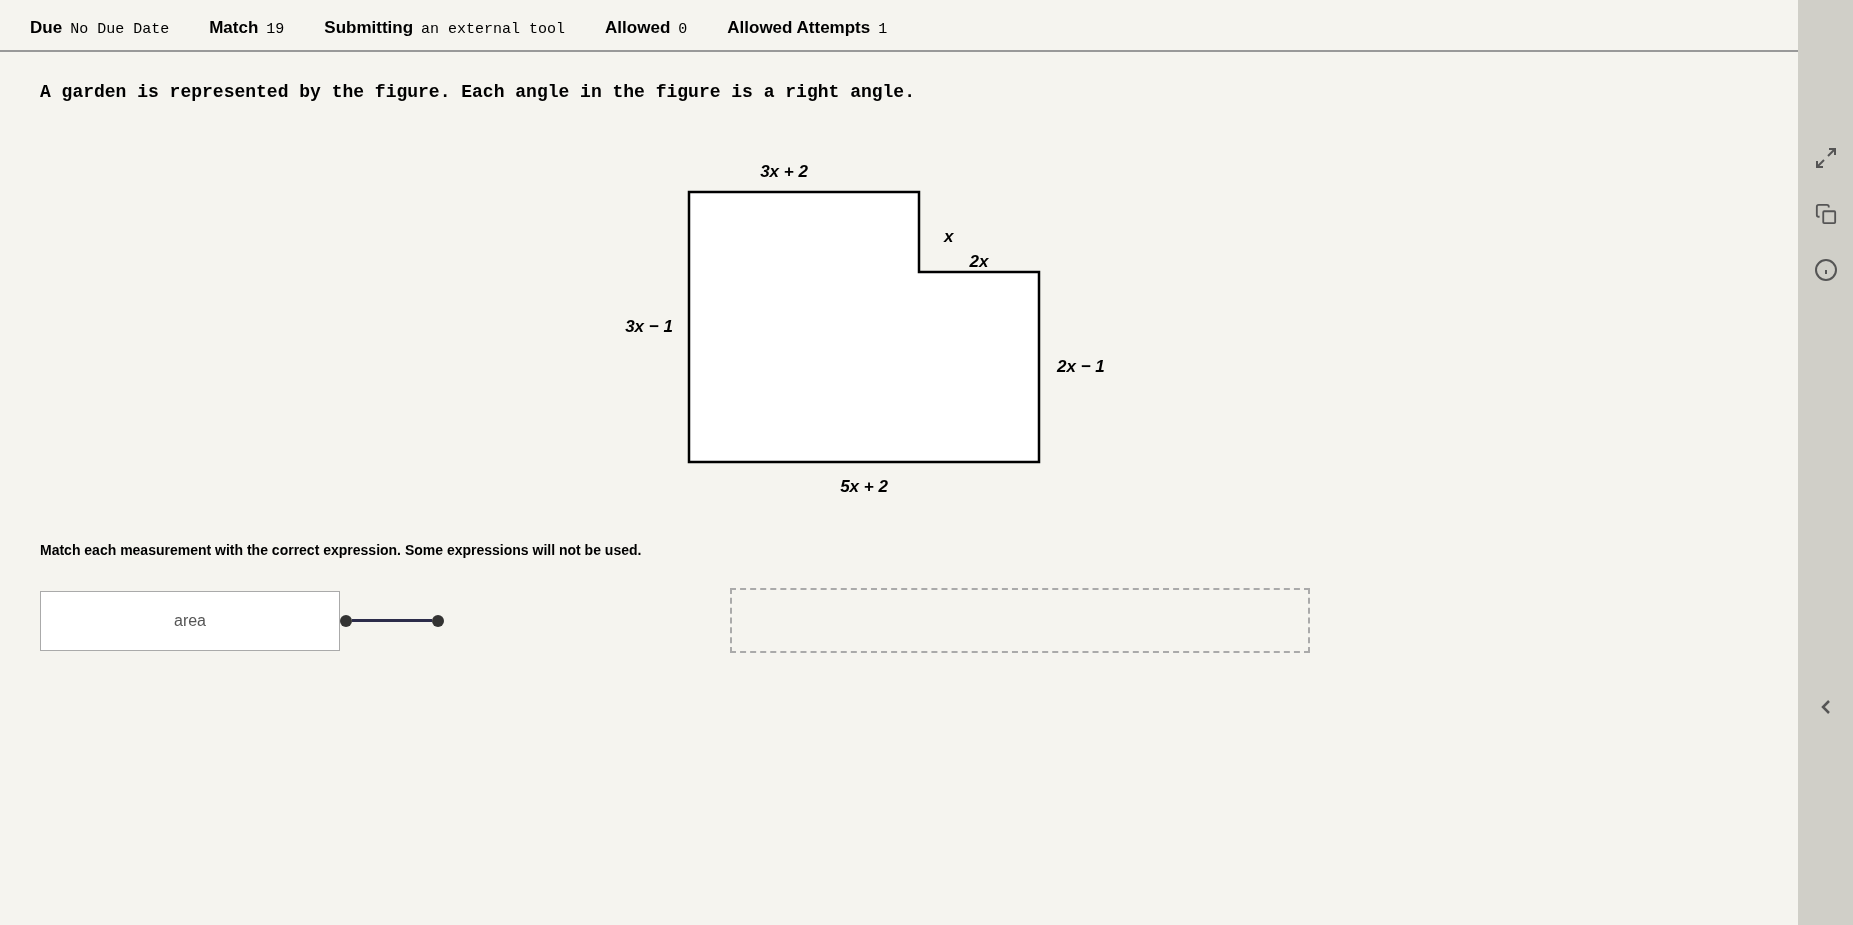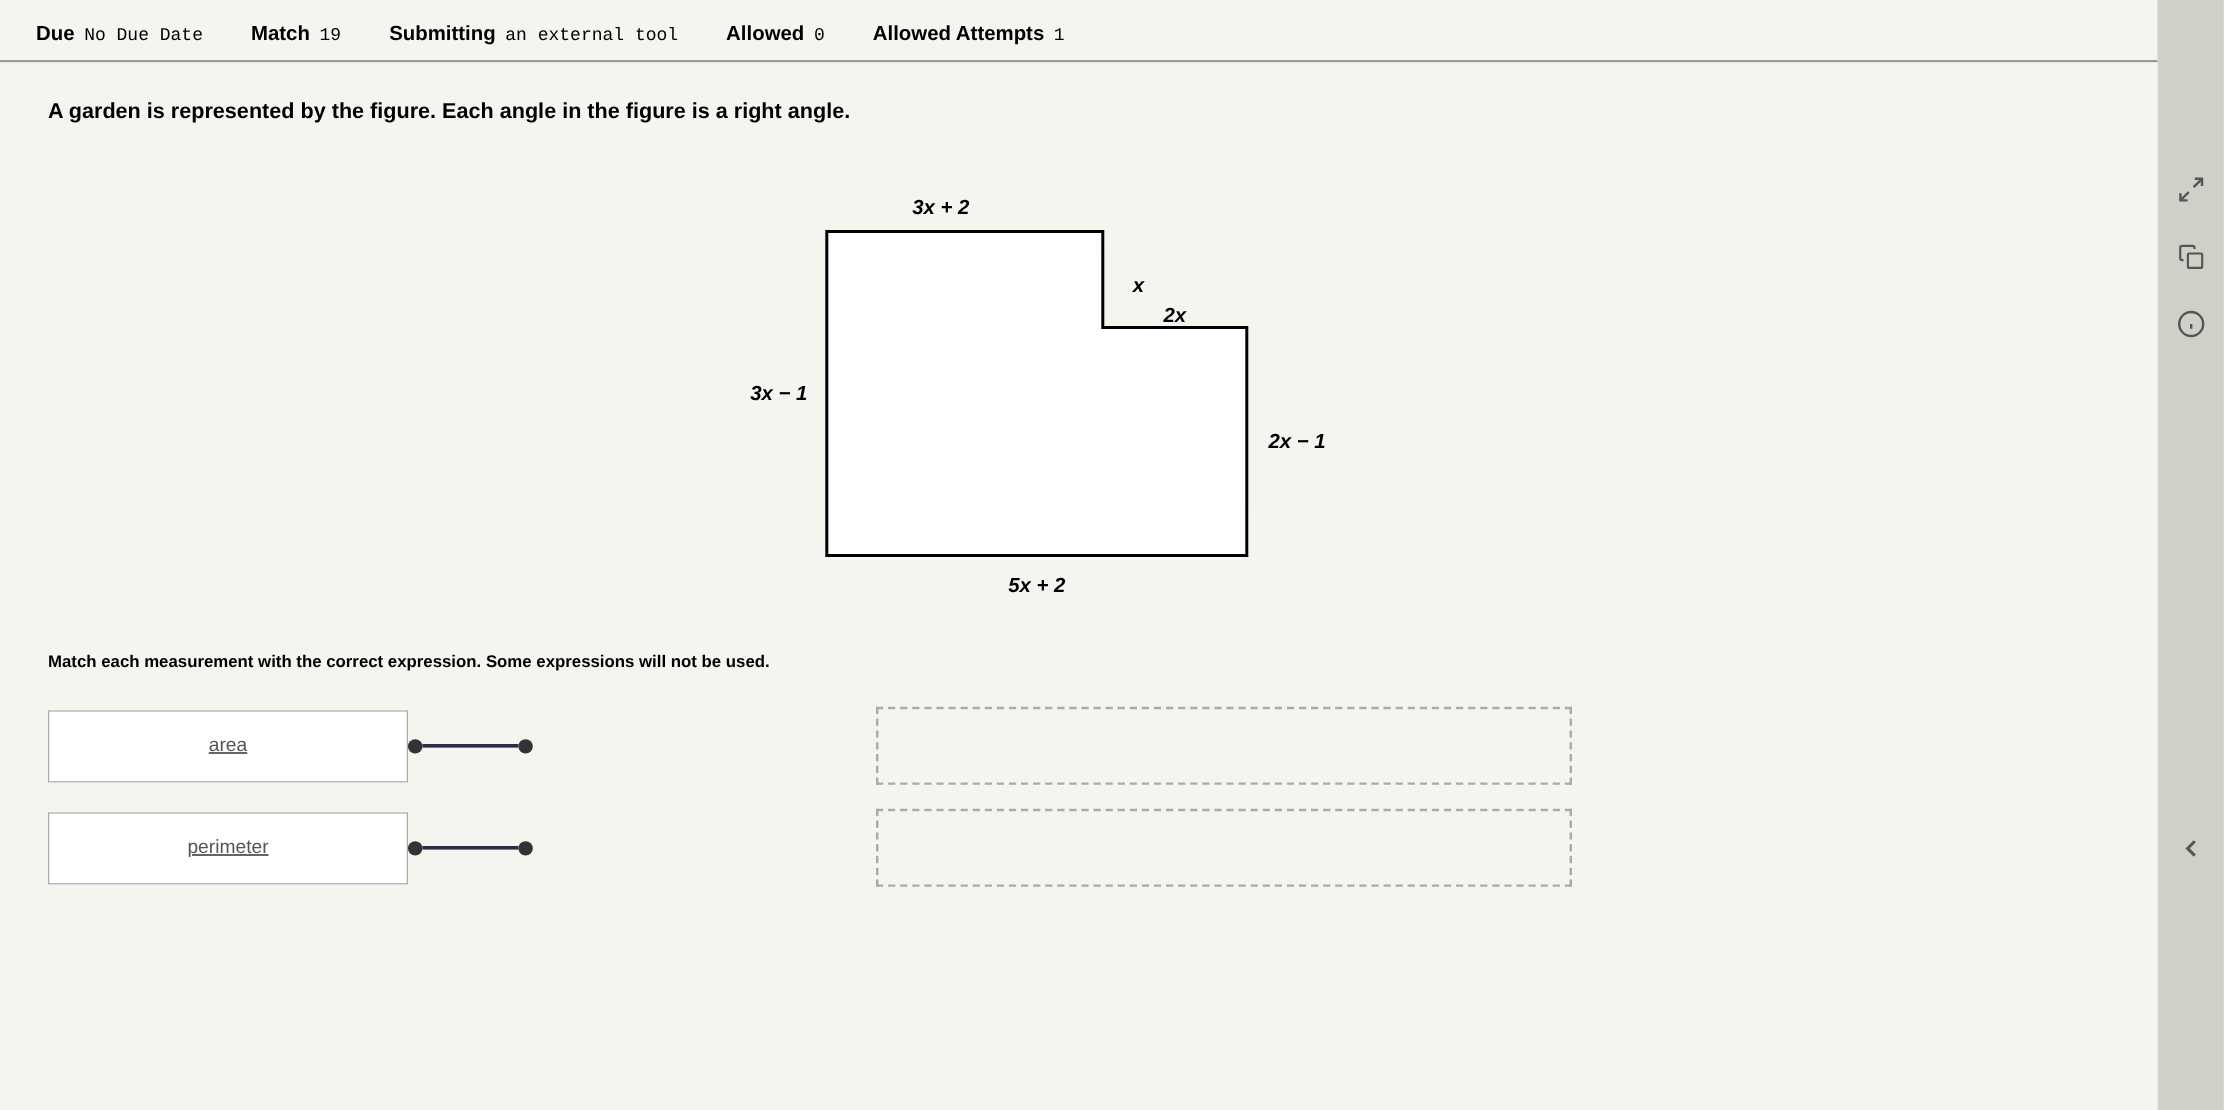--- a/index.html
+++ b/index.html
@@ -45,21 +45,21 @@
     .question-content {
       padding: 30px 40px;
       flex: 1;
       background: #f5f4ef;
       position: relative;
     }
     .question-text {
       font-size: 18px;
       font-weight: bold;
       margin-bottom: 30px;
-      font-family: Liberation Sans, sans-serif;
+      font-family: Liberation Mono, monospace;
     }
     .figure-container {
       display: flex;
       justify-content: center;
       margin-bottom: 30px;
       position: relative;
       margin-left: -80px;
     }
     .figure-wrapper {
       position: relative;
@@ -74,21 +74,20 @@
       font-size: 14px;
       font-weight: bold;
       font-family: Arial, sans-serif;
       margin-bottom: 30px;
     }
     .match-row {
       display: flex;
       align-items: center;
       margin-bottom: 20px;
       gap: 0;
-      text-decoration: underline;
     }
     .match-label-box {
       width: 300px;
       height: 60px;
       border: 1px solid #aaa;
       background: white;
       display: flex;
       align-items: center;
       justify-content: center;
       font-size: 16px;
@@ -212,31 +211,20 @@
             <span>area</span>
           </div>
           <div class="match-line-area">
             <div class="match-dot"></div>
             <div class="match-line"></div>
             <div class="match-dot-end"></div>
           </div>
           <div class="drop-target"></div>
         </div>
 
-        <div class="match-row">
-          <div class="match-label-box">
-            <span>perimeter</span>
-          </div>
-          <div class="match-line-area">
-            <div class="match-dot"></div>
-            <div class="match-line"></div>
-            <div class="match-dot-end"></div>
-          </div>
-          <div class="drop-target"></div>
-        </div>
       </div>
     </div>
   </div>
 
   <div class="right-sidebar">
     <div class="sidebar-icon" title="Resize">
       <svg width="24" height="24" viewBox="0 0 24 24" fill="none" stroke="#555" stroke-width="2">
         <polyline points="15,3 21,3 21,9"></polyline>
         <polyline points="9,21 3,21 3,15"></polyline>
         <line x1="21" y1="3" x2="14" y2="10"></line>

